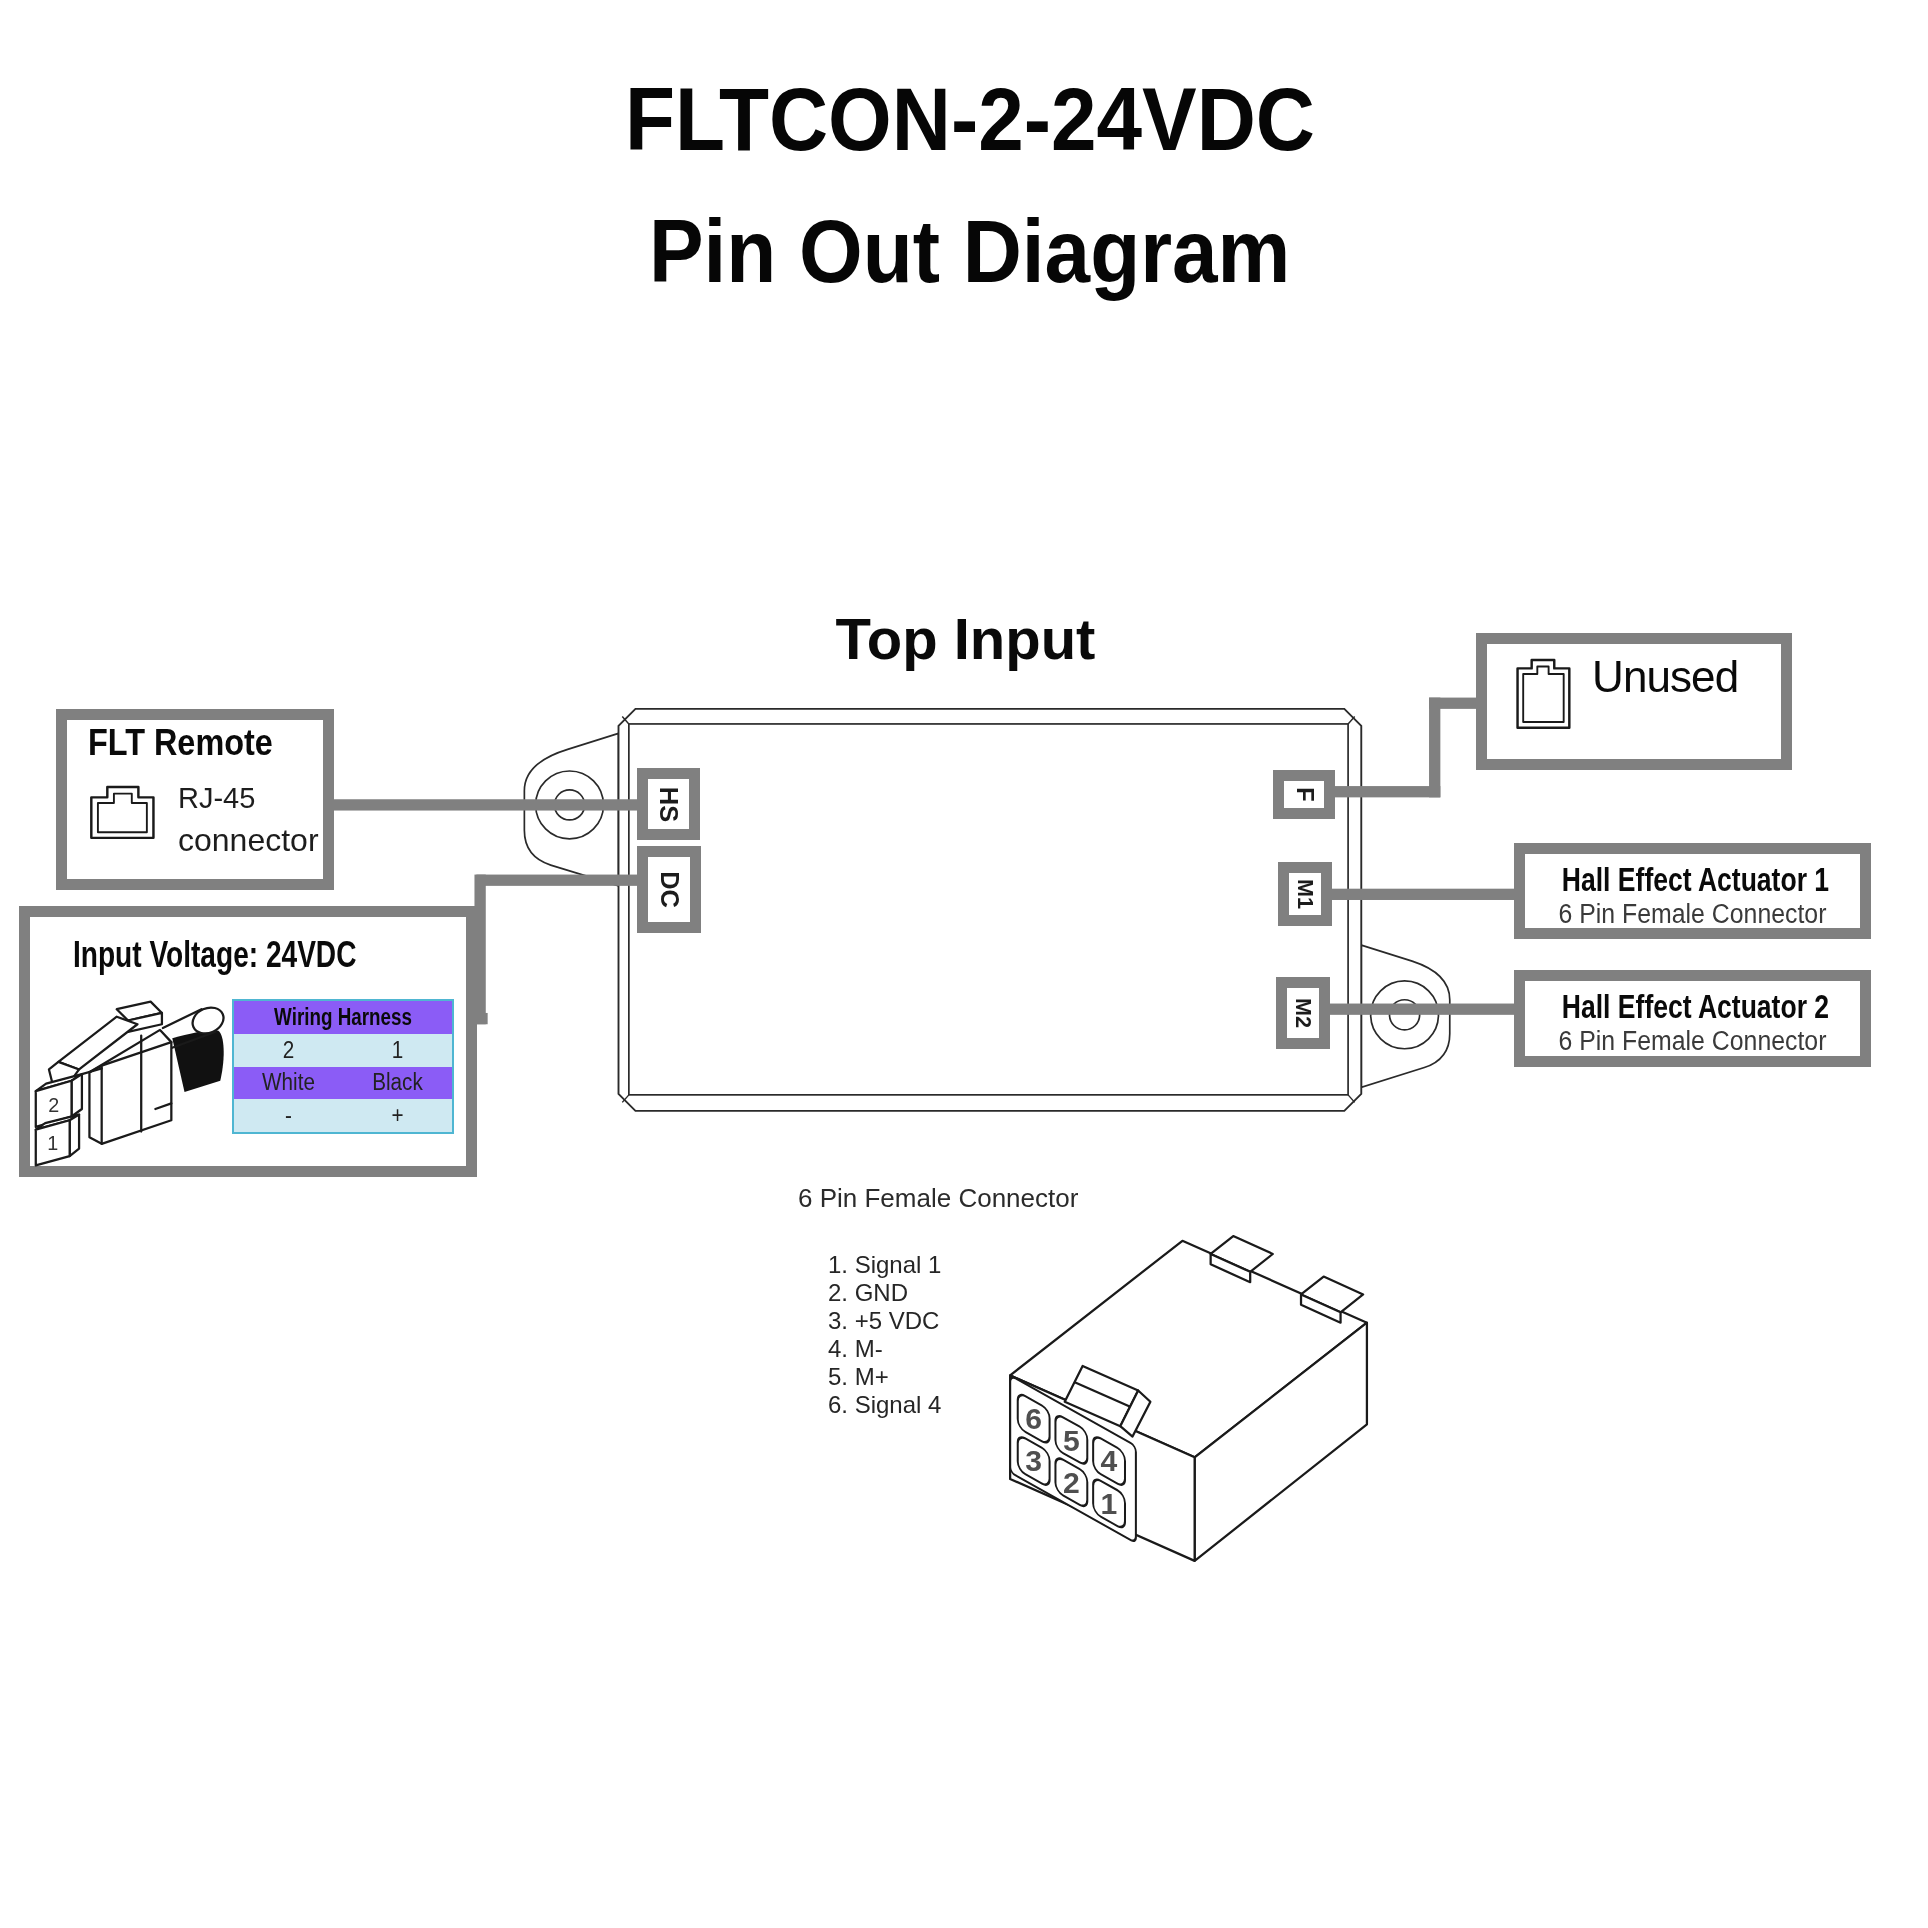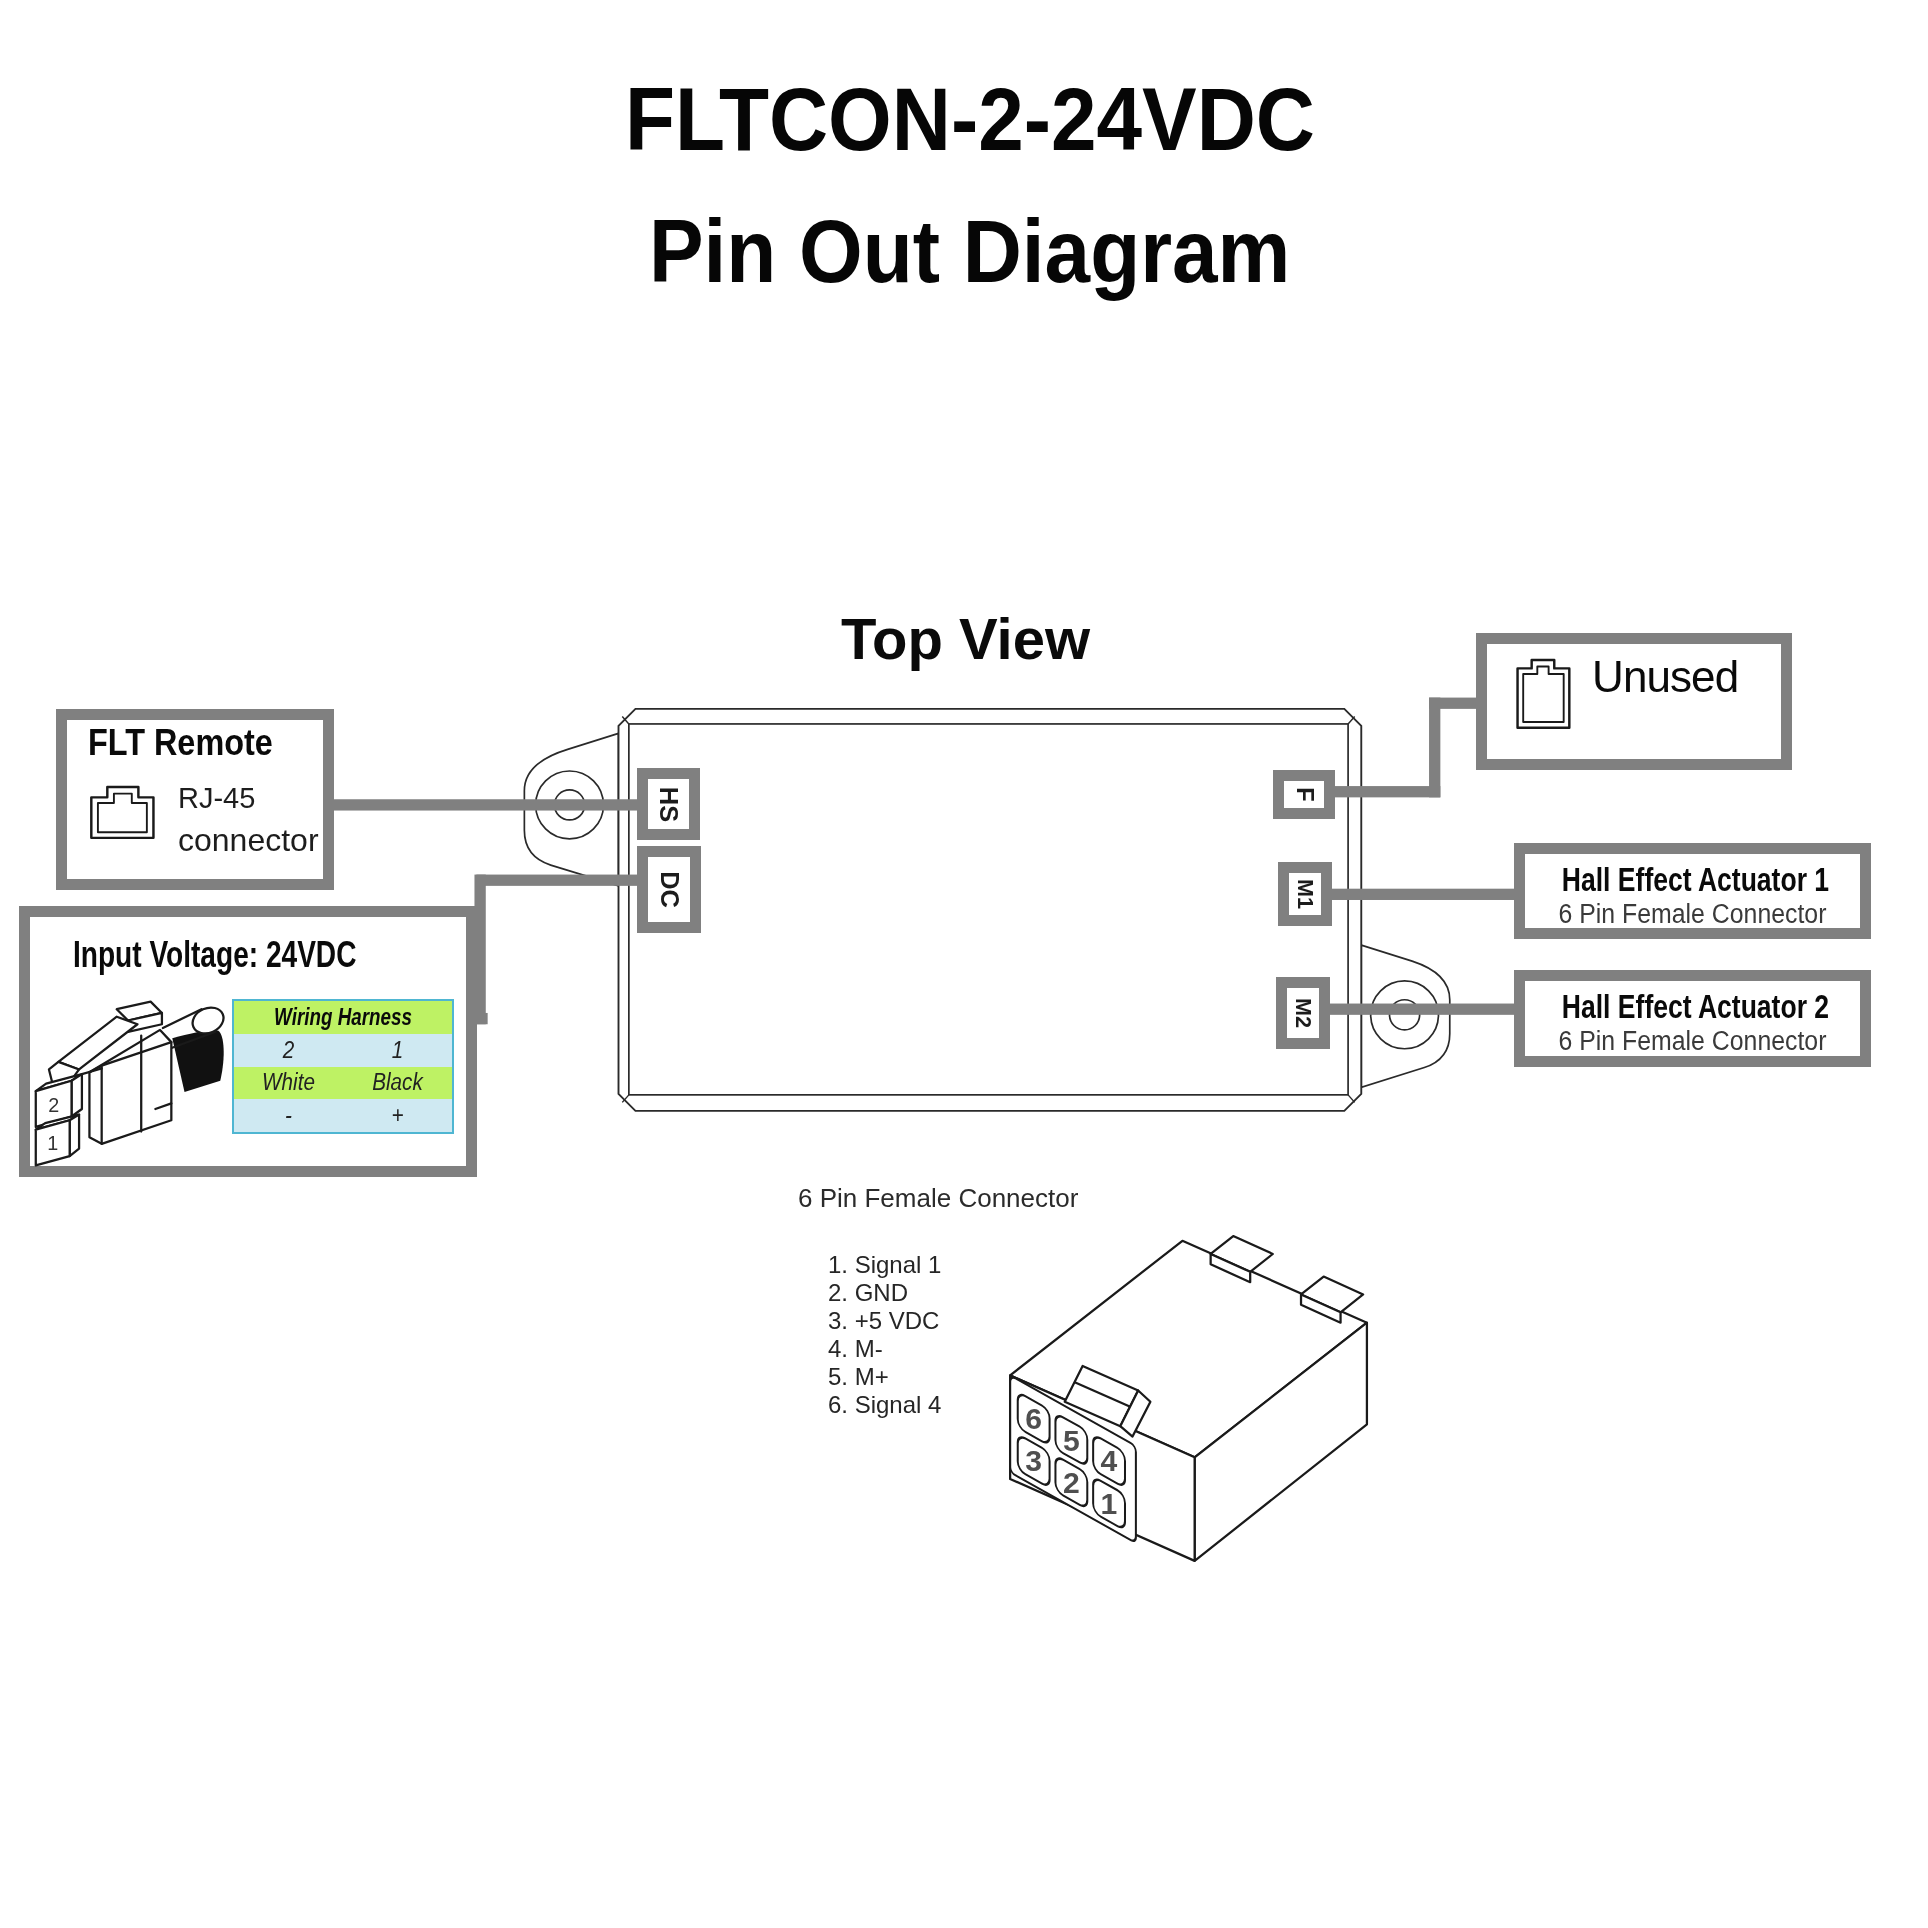--- a/index.html
+++ b/index.html
@@ -27,21 +27,21 @@
   
   .flt-title{position:absolute;left:21px;top:1.9px;font-size:36px;font-weight:700;color:#0a0a0a;
              white-space:nowrap;transform:scaleX(0.9);transform-origin:left top;}
   .rj45-l1{position:absolute;left:111px;top:62px;font-size:29px;color:#1d1d1d;white-space:nowrap;}
   .rj45-l2{position:absolute;left:111px;top:102px;font-size:32px;color:#1d1d1d;white-space:nowrap;}
 
   
   .iv-title{position:absolute;left:43px;top:17px;font-size:36px;font-weight:700;color:#0a0a0a;
             white-space:nowrap;transform:scaleX(0.78);transform-origin:left top;}
   .iv-table{position:absolute;left:202px;top:82px;width:222px;height:135px;border:2.8px solid #4fb6d2;
-            background:#bef264;box-sizing:border-box;display:flex;flex-direction:column;font-style:italic;}
+            background:#8b5cf6;box-sizing:border-box;display:flex;flex-direction:column;}
   .iv-tr{display:flex;flex:1;align-items:center;}
   .iv-tr.blue{background:#cfe9f2;}
   .iv-th{flex:1;text-align:center;font-size:23.5px;font-weight:700;color:#0a0a0a;white-space:nowrap;
          transform:scaleX(0.8);transform-origin:center;}
   .iv-td{flex:1;text-align:center;font-size:23.5px;color:#222;white-space:nowrap;
          transform:scaleX(0.88);transform-origin:center;}
 
   
   .unused-label{position:absolute;left:105px;top:7.5px;font-size:44px;font-weight:400;color:#0a0a0a;
                 letter-spacing:-0.9px;white-space:nowrap;}
@@ -127,21 +127,21 @@
       <text x="1138" y="1541">5</text>
       <text x="1178" y="1563">4</text>
       <text x="1098" y="1563">3</text>
       <text x="1138" y="1586">2</text>
       <text x="1178" y="1608">1</text>
     </g>
   </svg>
 
   <div class="title-line" style="top:68px;"><span class="squeeze">FLTCON-2-24VDC</span></div>
   <div class="title-line" style="top:200px;"><span class="squeeze">Pin Out Diagram</span></div>
-  <div class="topview">Top View</div>
+  <div class="topview">Top Input</div>
 
   <div class="ann" style="left:56px;top:709px;width:278px;height:181px;">
     <div class="flt-title">FLT Remote</div>
     <div class="rj45-l1">RJ-45</div>
     <div class="rj45-l2">connector</div>
   </div>
 
   <div class="ann" style="left:19px;top:906px;width:458px;height:271px;">
     <div class="iv-title">Input Voltage: 24VDC</div>
     <div class="iv-table">

